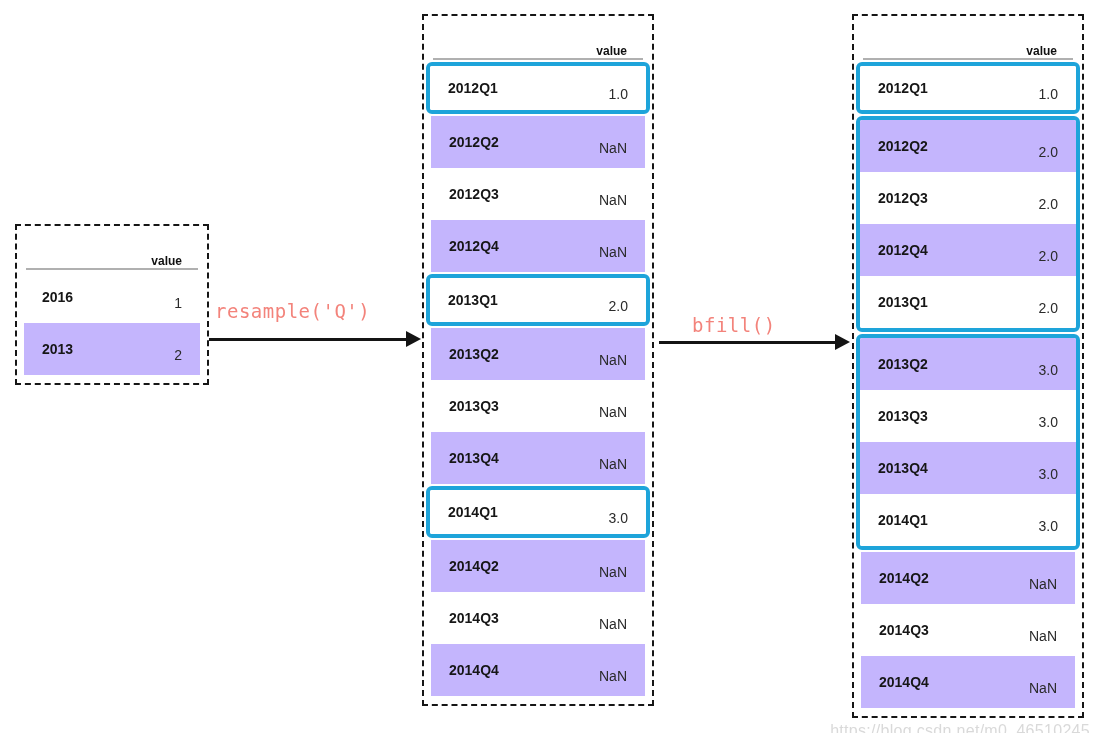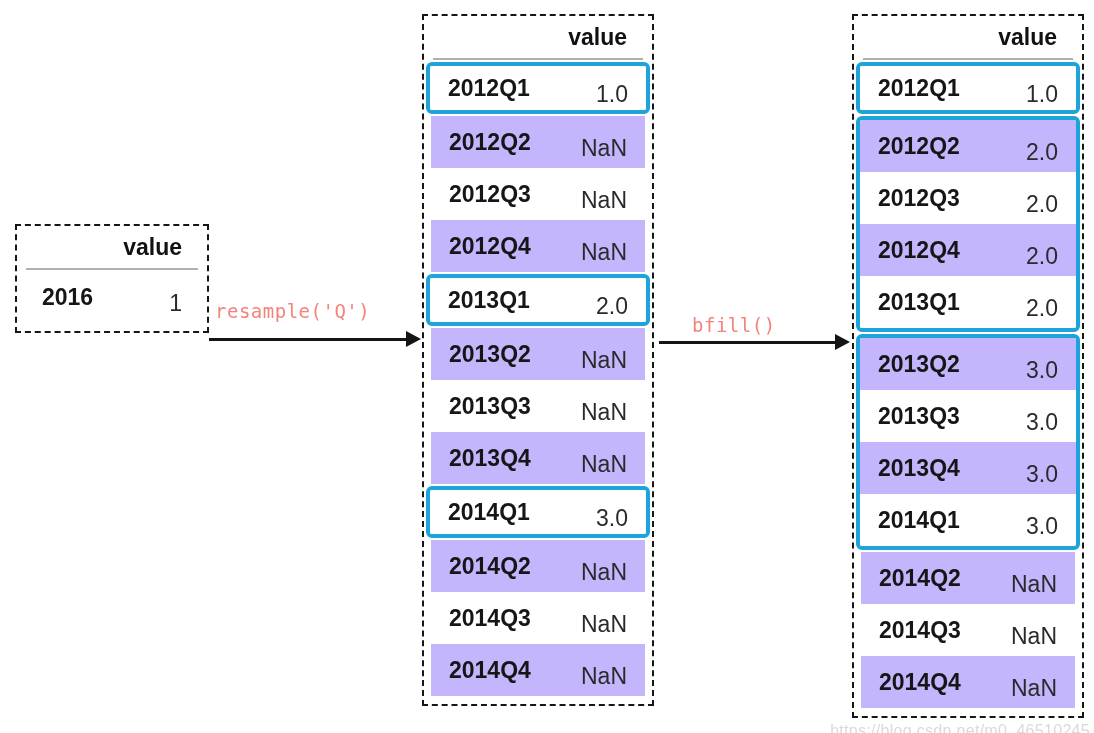--- a/index.html
+++ b/index.html
@@ -7,31 +7,31 @@
   body { position:relative; font-family:"Liberation Sans","DejaVu Sans",sans-serif; color:#1b1b1b; }
 
   .panel {
     position:absolute;
     border:2px dashed #161616;
     background:#ffffff;
     padding:8px 7px 8px 7px;
   }
   .thead {
     height:34px;
-    display:flex; align-items:flex-start; justify-content:flex-end;
+    display:flex; align-items:flex-end; justify-content:flex-end;
     padding-right:18px;
-    font-weight:bold; font-size:23px; color:#111;
+    font-weight:bold; font-size:12px; color:#111;
   }
   .sep { height:2px; background:#b0b0b0; margin:0 2px 1px 2px; }
 
   .row {
     height:52px;
     display:flex; align-items:center; justify-content:space-between;
     padding:0 18px;
-    font-size:23px;
+    font-size:14px;
     background:#ffffff;
   }
   .row.alt { background:#c4b5fd; }
   .row .idx { font-weight:bold; color:#161616; }
   .row .val { font-weight:normal; color:#2a2a2a;margin-top:12px; }
 
   .hl {
     border:4px solid #1ea4da;
     border-radius:6px;
     margin:2px -5px;
@@ -73,20 +73,24 @@
 
 <div class="panel" style="left:15px; top:224px; width:194px;">
   <div class="thead">
     <span>value</span>
   </div>
   <div class="sep"></div>
   <div class="row">
     <span class="idx">2016</span>
     <span class="val">1</span>
   </div>
+  <div class="row alt">
+    <span class="idx">2013</span>
+    <span class="val">2</span>
+  </div>
 </div>
 
 <span class="arrow-label" style="left:215px; top:300px;">resample('Q')</span>
 <div class="arrow" style="left:209px; top:338px; width:199px;">
   <span class="head"></span>
 </div>
 
 <div class="panel" style="left:422px; top:14px; width:232px;">
   <div class="thead">
     <span>value</span>

